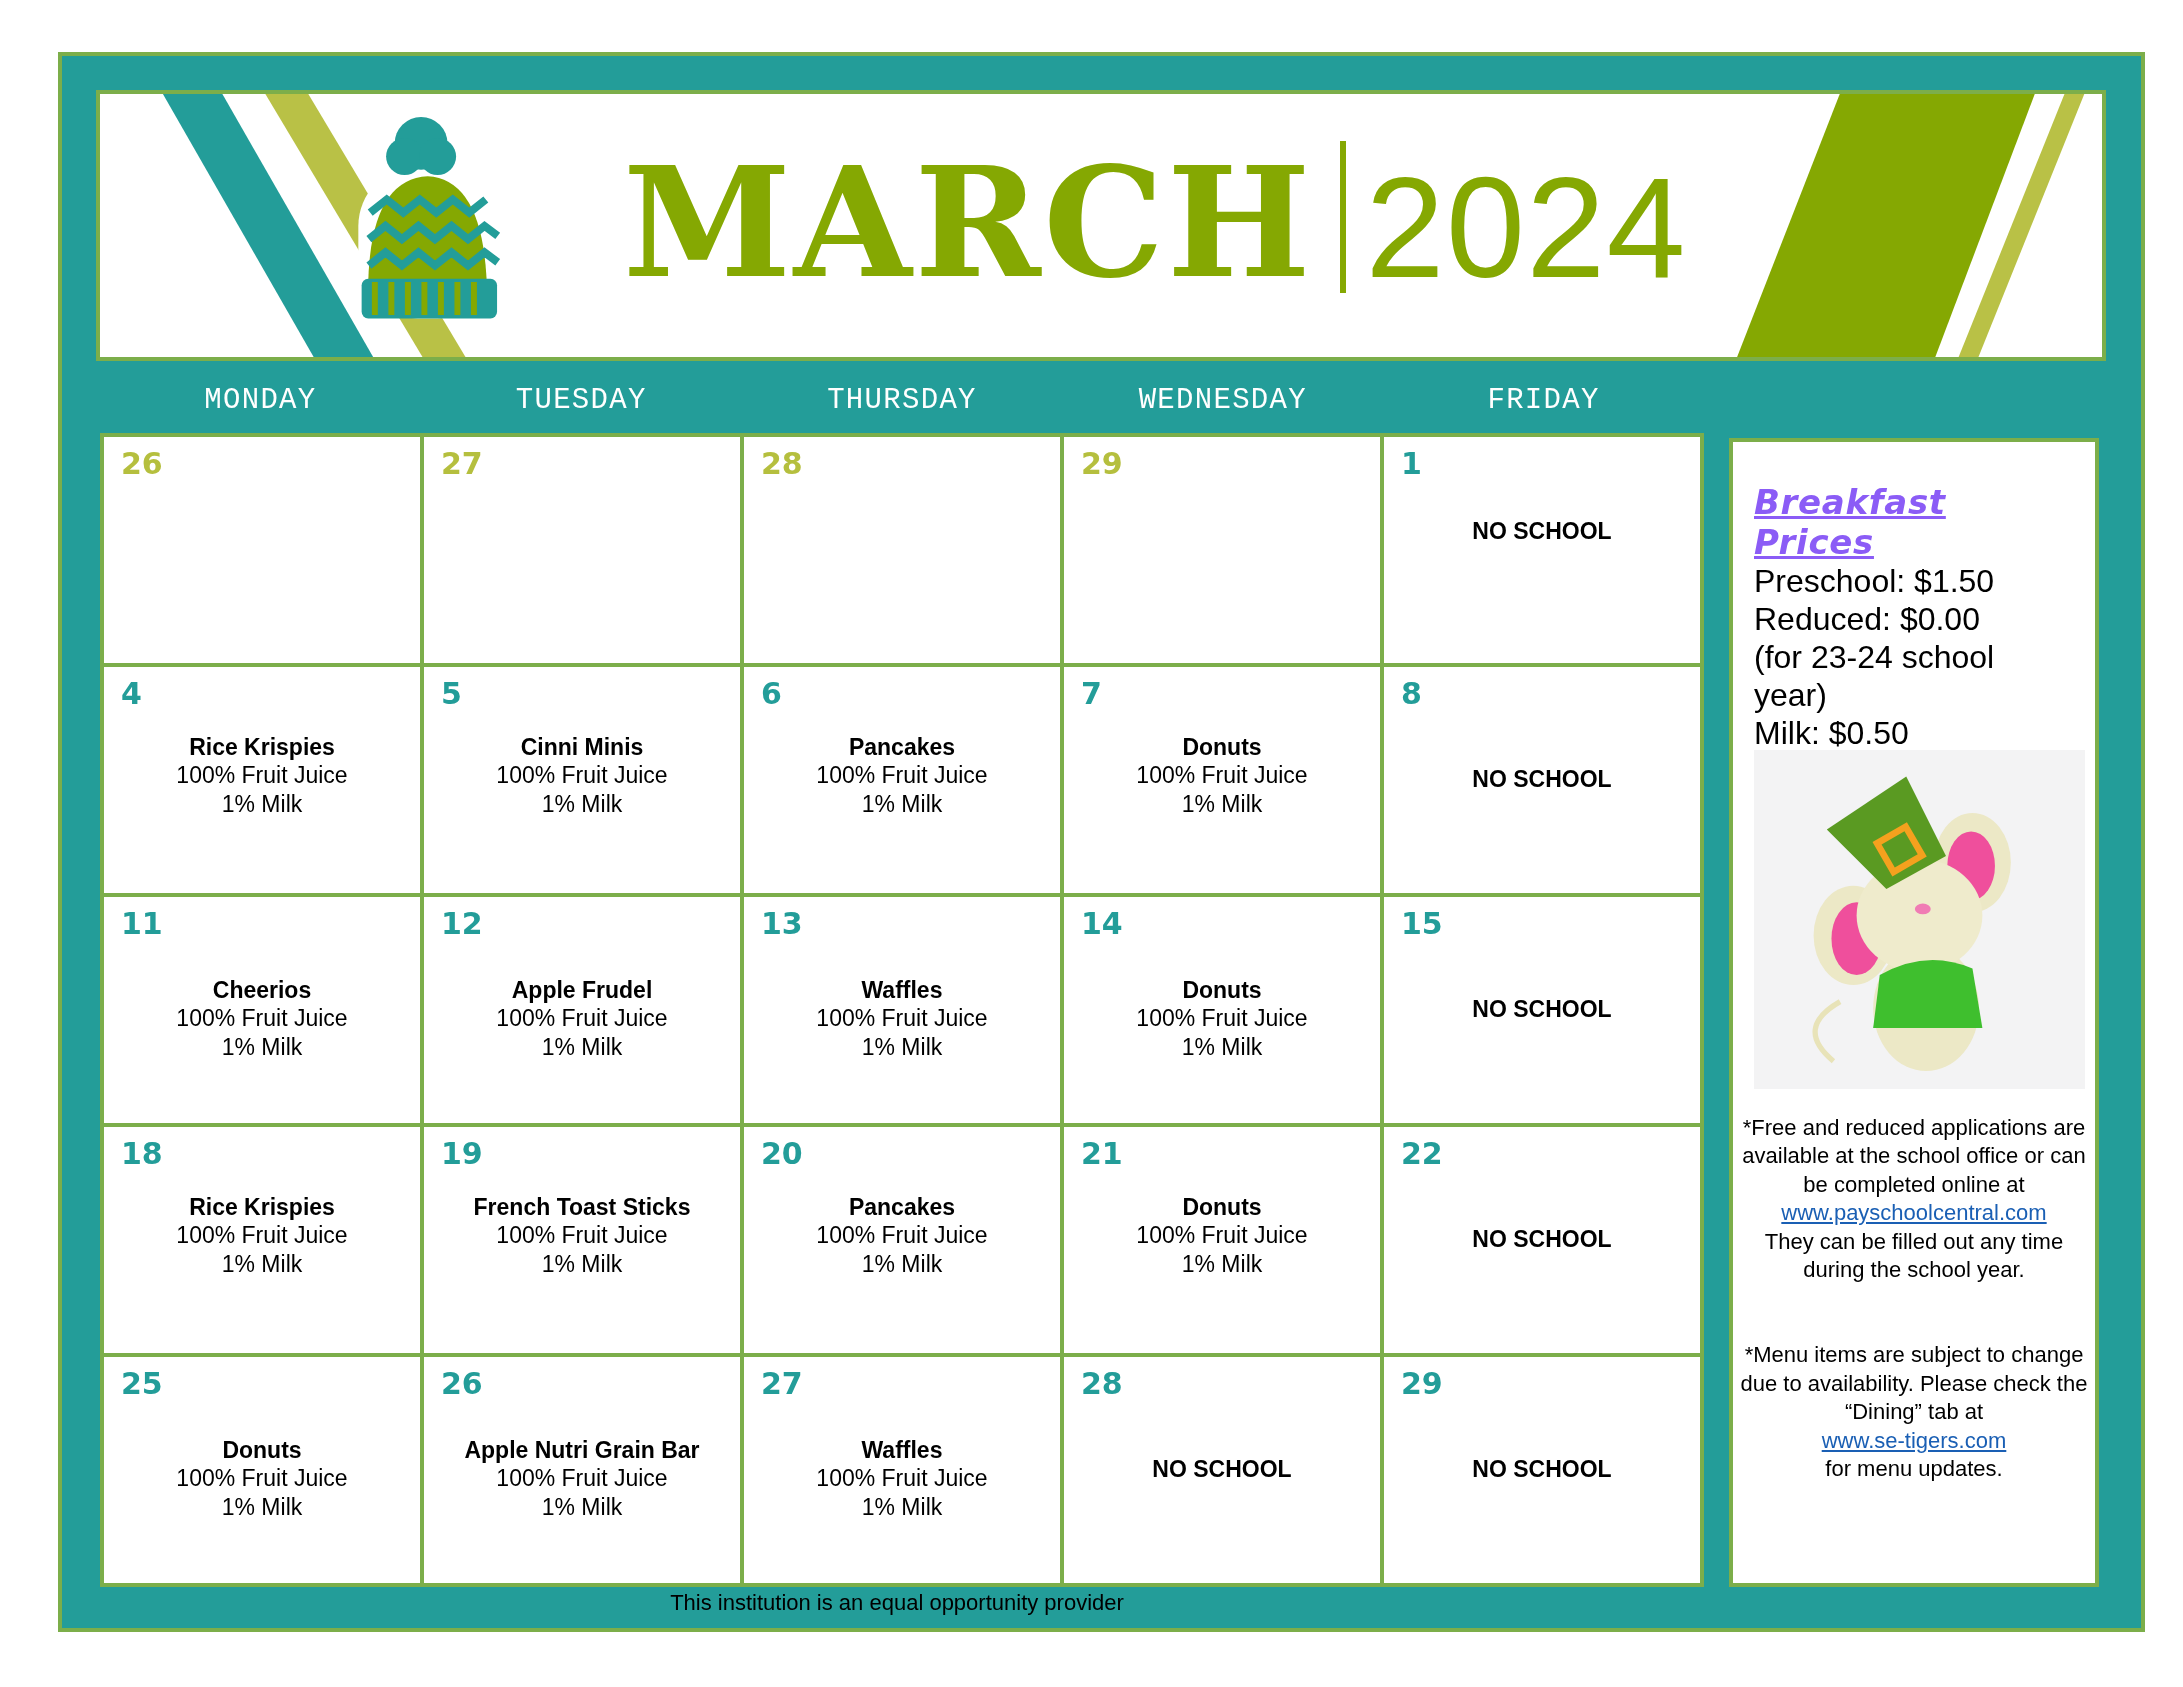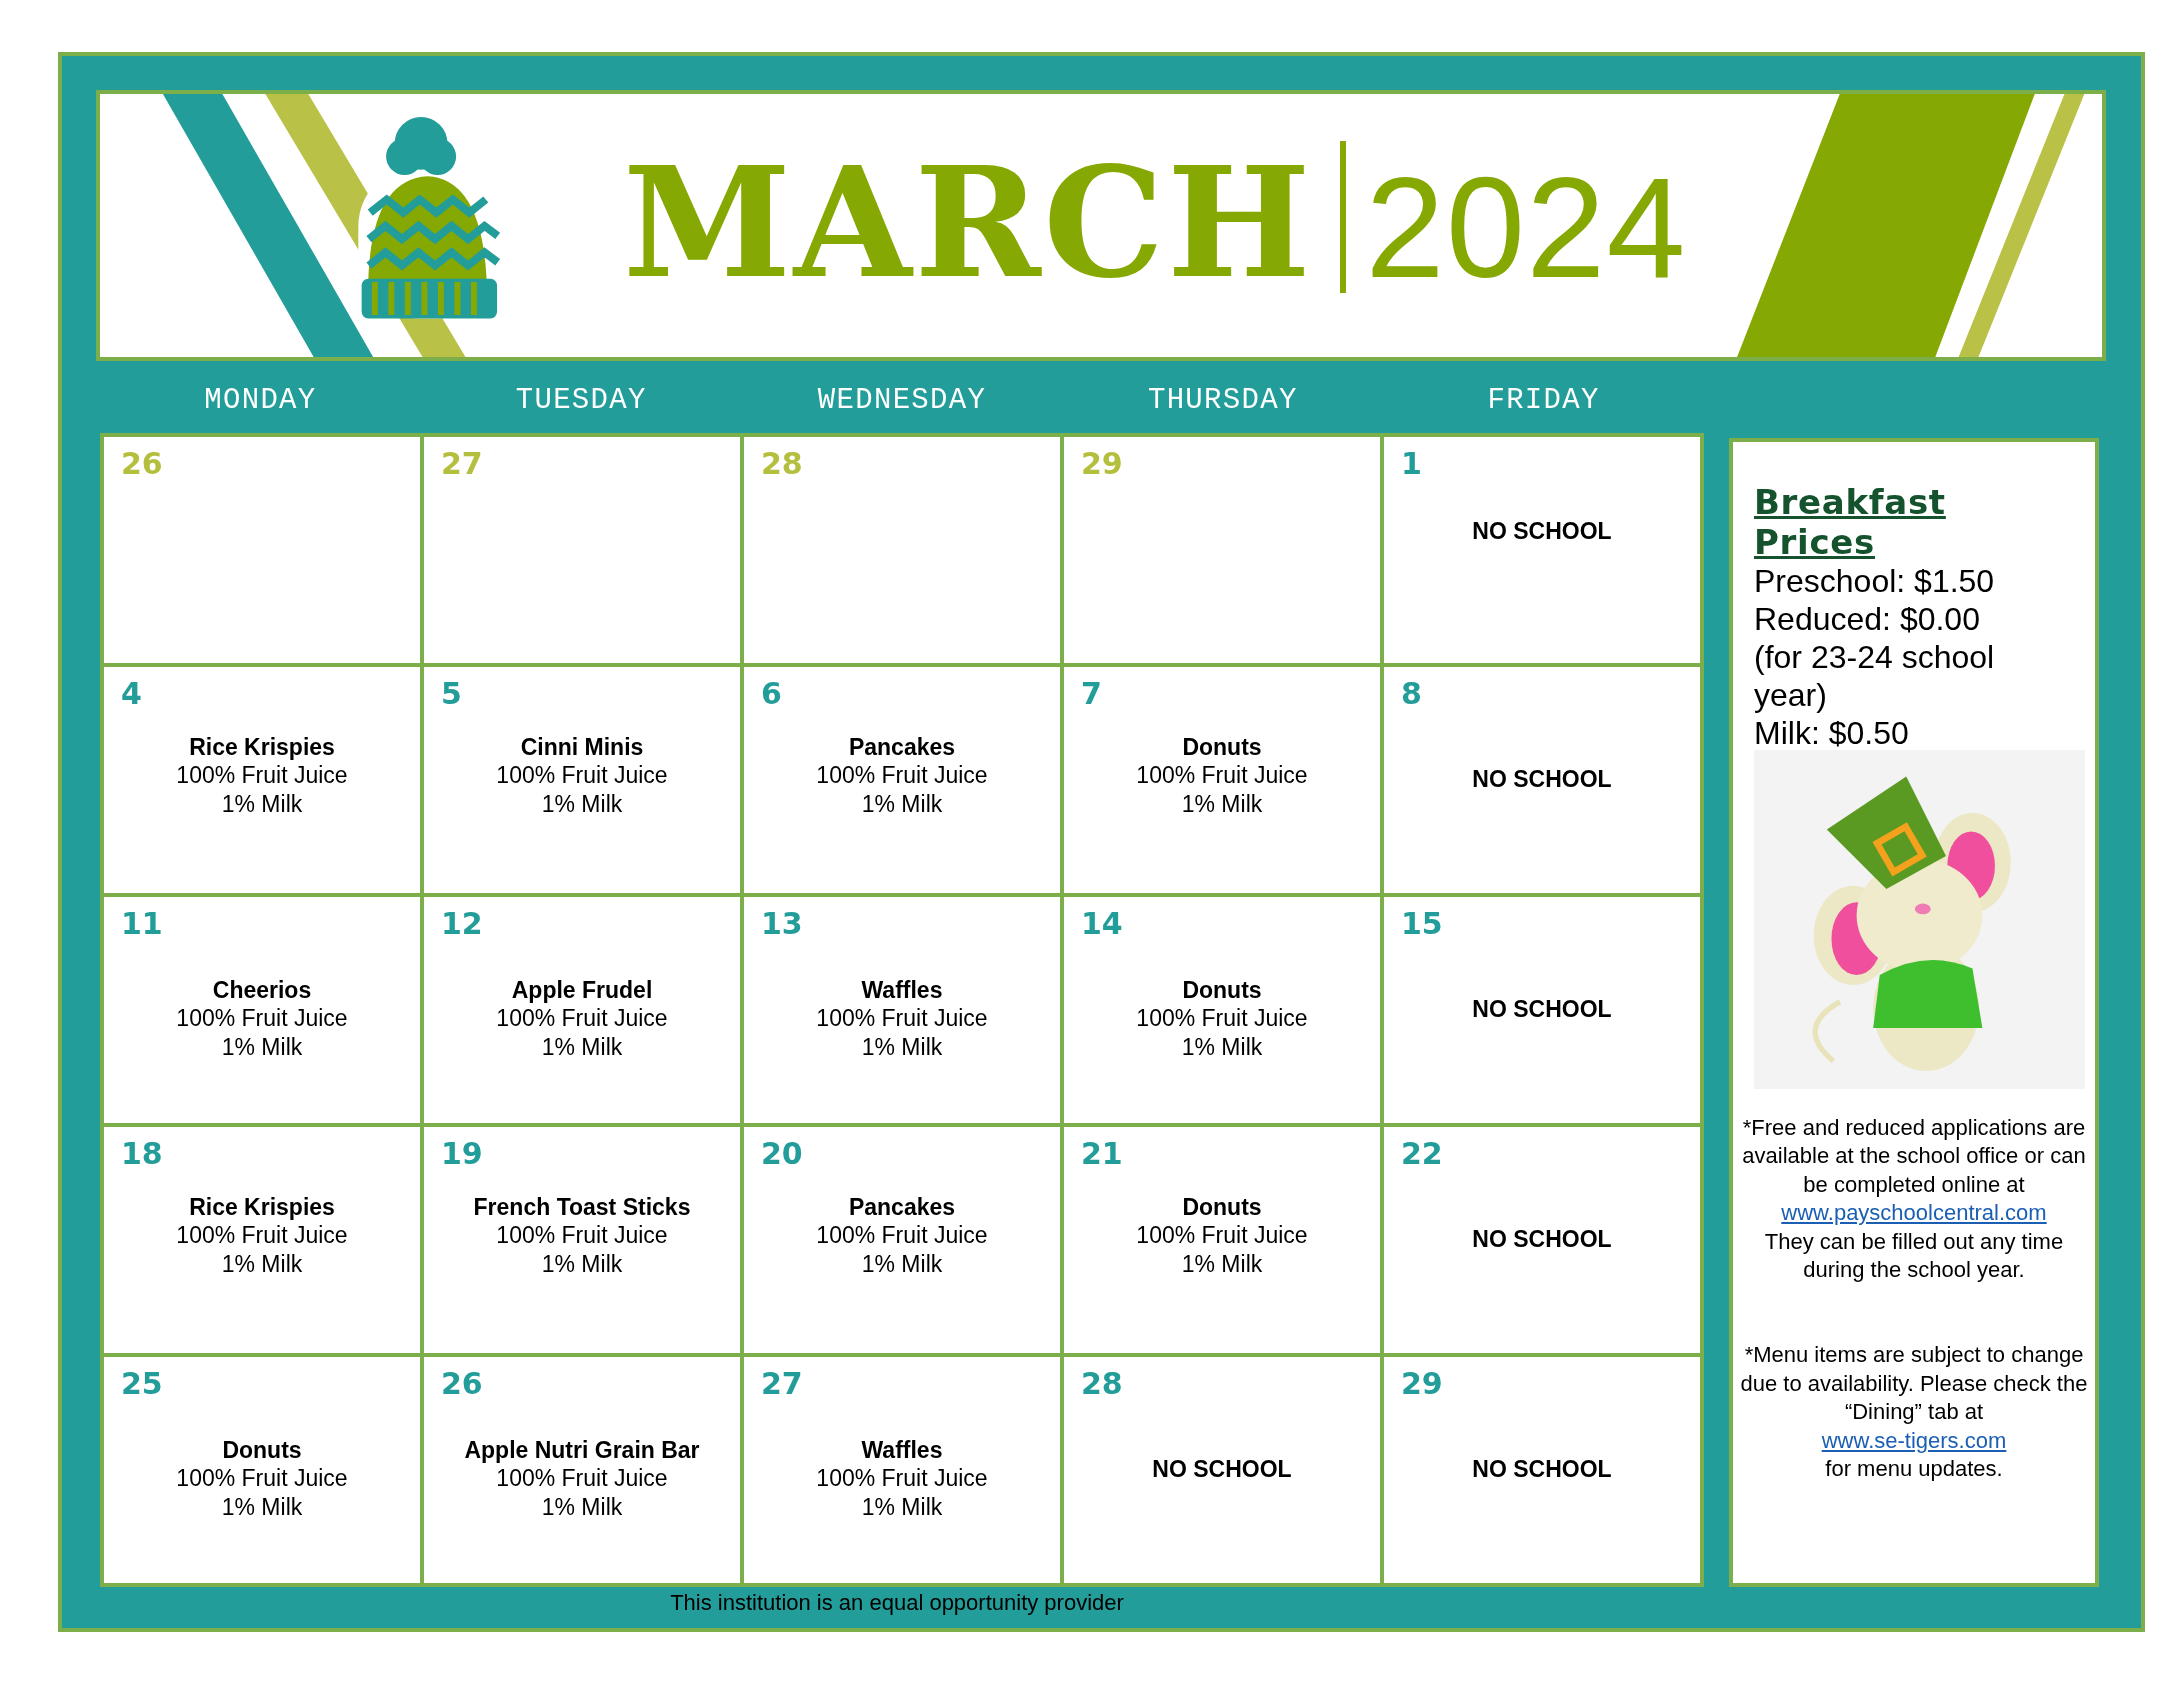--- a/index.html
+++ b/index.html
@@ -54,21 +54,21 @@
   .menu .main { font-weight: 700; }
   .noschool { position: absolute; left: 0; right: 0; top: 99px; text-align: center; font-weight: 700; font-size: 23px; }
   .noschool.top { top: 81px; }
 
   .side {
     position: absolute; left: 1667px; top: 382px; width: 370px; height: 1149px;
     background: #fff; border: 4px solid #7cae4a; padding: 26.5px 21px;
   }
   .side h2 {
     font-family: "DejaVu Sans", sans-serif; font-weight: 700; font-size: 34px; text-decoration: underline;
-    text-decoration-thickness: 2.6px; color: #14532d; margin-top: 13.2px; letter-spacing: 0.7px;
+    text-decoration-thickness: 2.6px; color: #8b5cf6; margin-top: 13.2px; letter-spacing: 0.7px; font-style: italic;
   }
   .price { font-size: 32px; line-height: 38px; color: #000; }
   .price.small { font-size: 32px; }
   .mascot {
     position: absolute; left: 21px; top: 308px; width: 331px; height: 339px; background: #f3f3f4;
   }
   .notes { position: absolute; left: 6.6px; right: 6.6px; top: 672px; text-align: center; font-size: 22px; line-height: 28.4px; color: #000; }
   .notes a { color: #1a5fb4; text-decoration: underline; }
   .spacer { height: 57px; }
 
@@ -103,22 +103,22 @@
     <div class="title-wrap">
       <span class="month">MARCH</span>
       <span class="bar"></span>
       <span class="year">2024</span>
     </div>
   </div>
 
   <div class="days">
     <div class="day-name">MONDAY</div>
     <div class="day-name">TUESDAY</div>
+    <div class="day-name">THURSDAY</div>
     <div class="day-name">WEDNESDAY</div>
-    <div class="day-name">THURSDAY</div>
     <div class="day-name">FRIDAY</div>
   </div>
 
   <div class="grid" id="grid">
       <div class="cell">
         <span class="num prev">26</span>
       </div>
       <div class="cell">
         <span class="num prev">27</span>
       </div>

